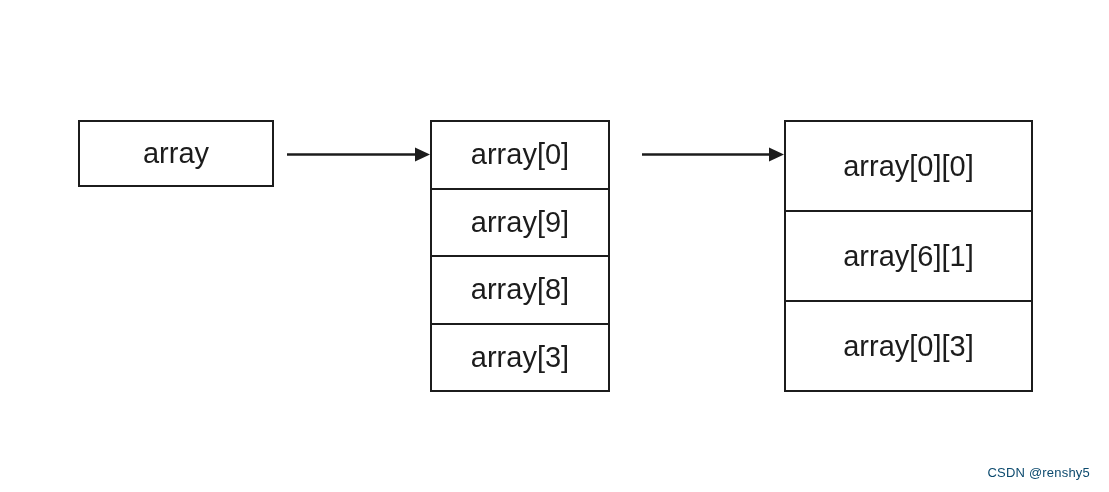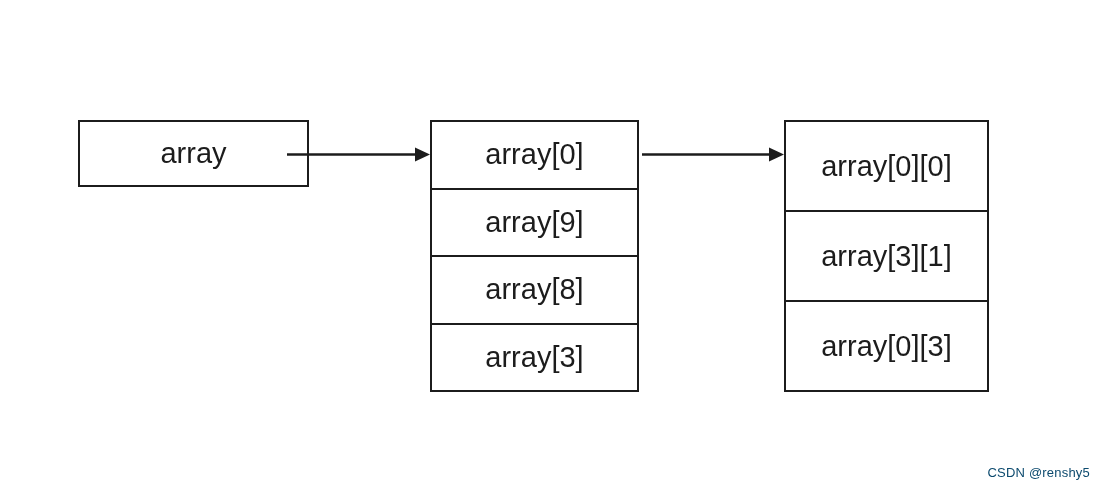--- a/index.html
+++ b/index.html
@@ -19,34 +19,34 @@
     background: #ffffff;
     display: flex;
     align-items: center;
     justify-content: center;
     font-size: 29px;
     color: #1c1c1c;
   }
   .pointer-box {
     left: 78px;
     top: 120px;
-    width: 231px;
+    width: 196px;
     height: 67px;
   }
   .column {
     position: absolute;
     top: 120px;
     height: 272px;
     border: 2px solid #1c1c1c;
     background: #ffffff;
     display: flex;
     flex-direction: column;
   }
-  .column-mid   { left: 430px; width: 209px; }
-  .column-right { left: 784px; width: 205px; }
+  .column-mid   { left: 430px; width: 180px; }
+  .column-right { left: 784px; width: 249px; }
   .cell {
     flex: 1;
     display: flex;
     align-items: center;
     justify-content: center;
     font-size: 29px;
     color: #1c1c1c;
     border-bottom: 2px solid #1c1c1c;
     background: #ffffff;
   }
@@ -99,21 +99,21 @@
   <svg class="arrow-svg arrow-2" viewBox="0 0 142 21" xmlns="http://www.w3.org/2000/svg">
     <line x1="0" y1="10.5" x2="128" y2="10.5" stroke="#1c1c1c" stroke-width="2.4"></line>
     <polygon points="127,3.5 142,10.5 127,17.5" fill="#1c1c1c"></polygon>
   </svg>
 
   <div class="column column-right">
     <div class="cell">
       <span>array[0][0]</span>
     </div>
     <div class="cell">
-      <span>array[3][1]</span>
+      <span>array[6][1]</span>
     </div>
     <div class="cell">
       <span>array[0][3]</span>
     </div>
   </div>
 
   <div class="watermark">CSDN @renshy5</div>
 
 </div>
 

